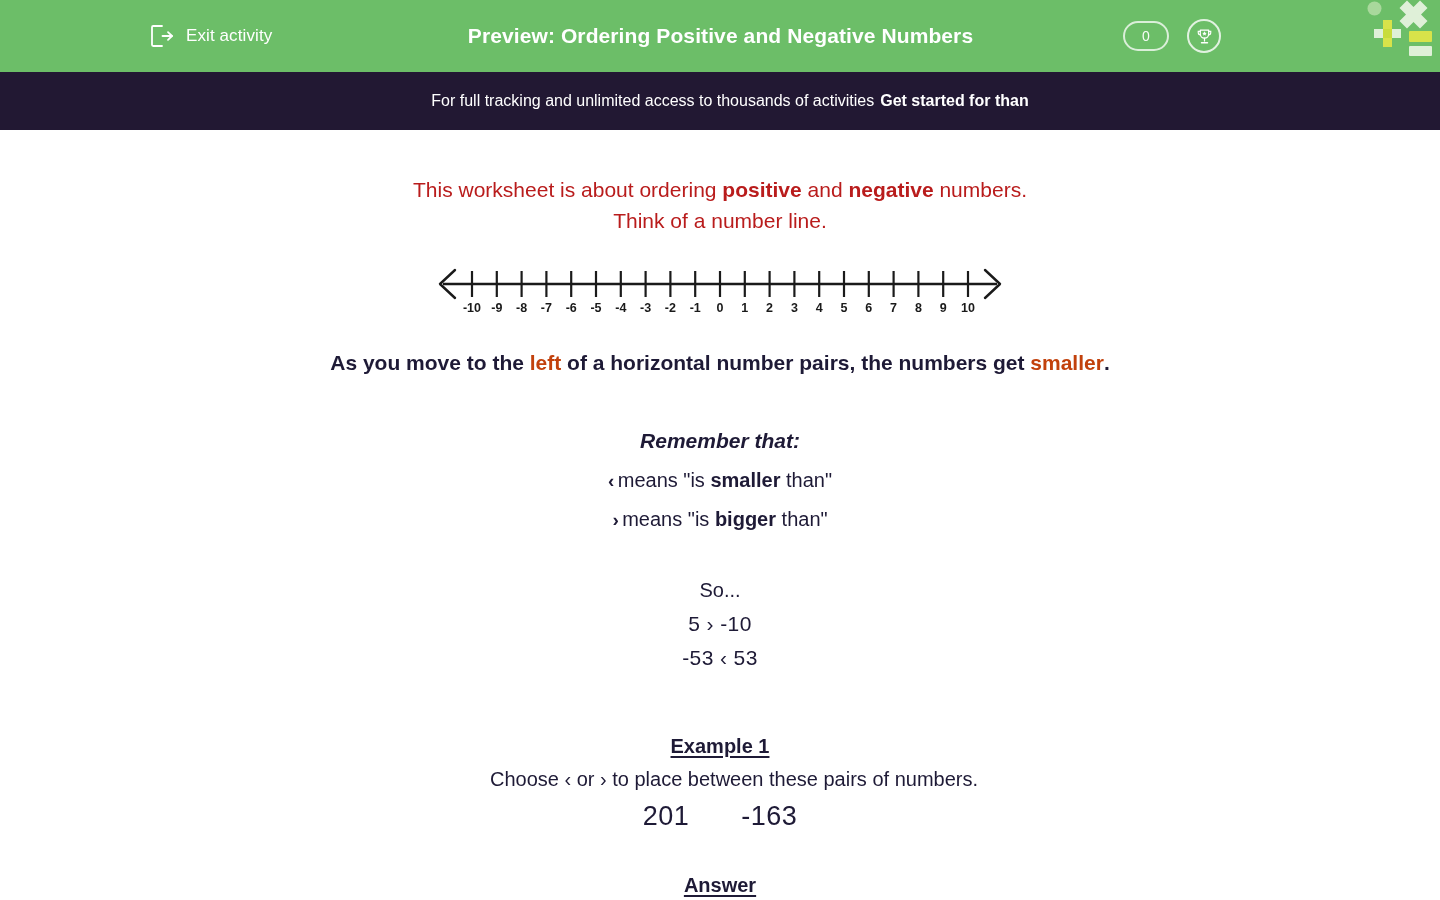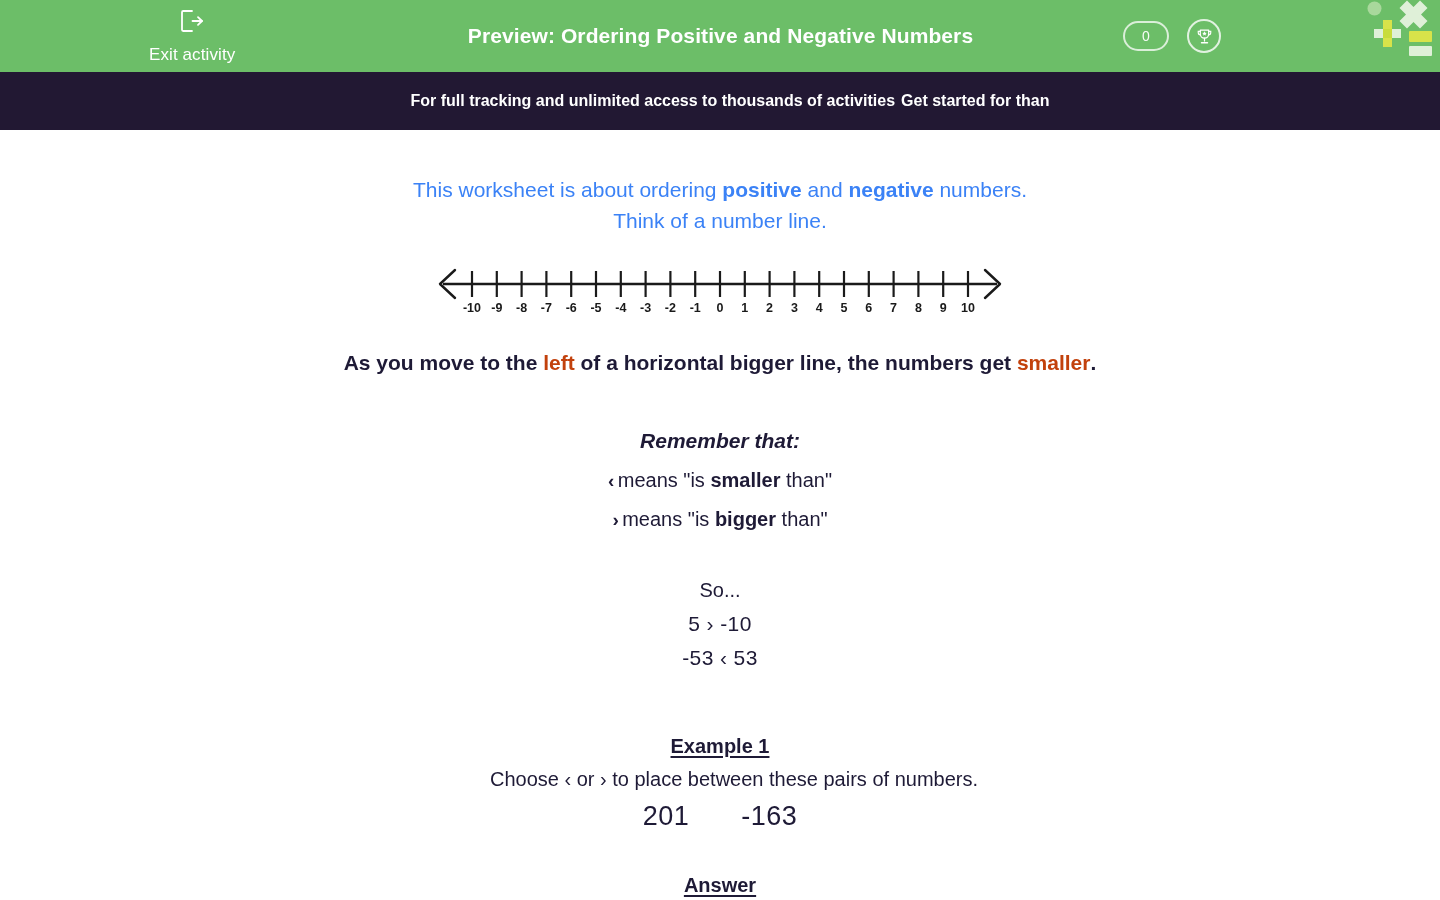--- a/index.html
+++ b/index.html
@@ -27,21 +27,20 @@
     overflow: hidden;
   }
 
   .exit-activity {
     display: flex;
     align-items: center;
     gap: 11px;
     margin-left: 149px;
     cursor: pointer;
     user-select: none;
-    flex-direction: column;
   }
 
   .exit-icon { display: block; width: 26px; height: 26px; }
 
   .exit-label {
     color: #ffffff;
     font-size: 17px;
     font-weight: 400;
     letter-spacing: 0.1px;
     white-space: nowrap;
@@ -109,41 +108,41 @@
   
   .promo-banner {
     height: 58px;
     background: #221833;
     display: flex;
     align-items: center;
     justify-content: center;
     color: #ffffff;
     font-size: 16px;
   }
-  .promo-banner .promo-text { font-weight: 700; padding-left: 20px; }
+  .promo-banner .promo-text { font-weight: 400; padding-left: 20px; }
   .promo-banner .promo-cta {
     font-weight: 700;
     margin-left: 6px;
     cursor: pointer;
     white-space: nowrap;
   }
 
   
   .worksheet {
     width: 100%;
     padding-top: 44px;
     text-align: center;
     color: #1e1a36;
   }
 
   .intro-line {
     font-size: 21px;
     font-weight: 500;
     line-height: 31px;
-    color: #3b82f6;
+    color: #b91c1c;
   }
   .intro-line b { font-weight: 800; }
 
   
   .numberline-wrap {
     margin-top: 22px;
     display: flex;
     justify-content: center;
   }
   .numberline { display: block; }
@@ -333,21 +332,21 @@
           <text x="443.80" y="54">6</text>
           <text x="468.60" y="54">7</text>
           <text x="493.40" y="54">8</text>
           <text x="518.20" y="54">9</text>
           <text x="543.00" y="54">10</text>
         </g>
     </svg>
   </div>
 
   <div class="rule-line">
-    <span>As you move to the </span><span class="hl">left</span><span> of a horizontal bigger line, the numbers get </span><span class="hl">smaller</span><span>.</span>
+    <span>As you move to the </span><span class="hl">left</span><span> of a horizontal number pairs, the numbers get </span><span class="hl">smaller</span><span>.</span>
   </div>
 
   <div class="remember-title">Remember that:</div>
 
   <div class="meaning-line">
     <span class="cmp">‹</span><span>means "is </span><b>smaller</b><span> than"</span>
   </div>
 
   <div class="meaning-line">
     <span class="cmp">›</span><span>means "is </span><b>bigger</b><span> than"</span>

